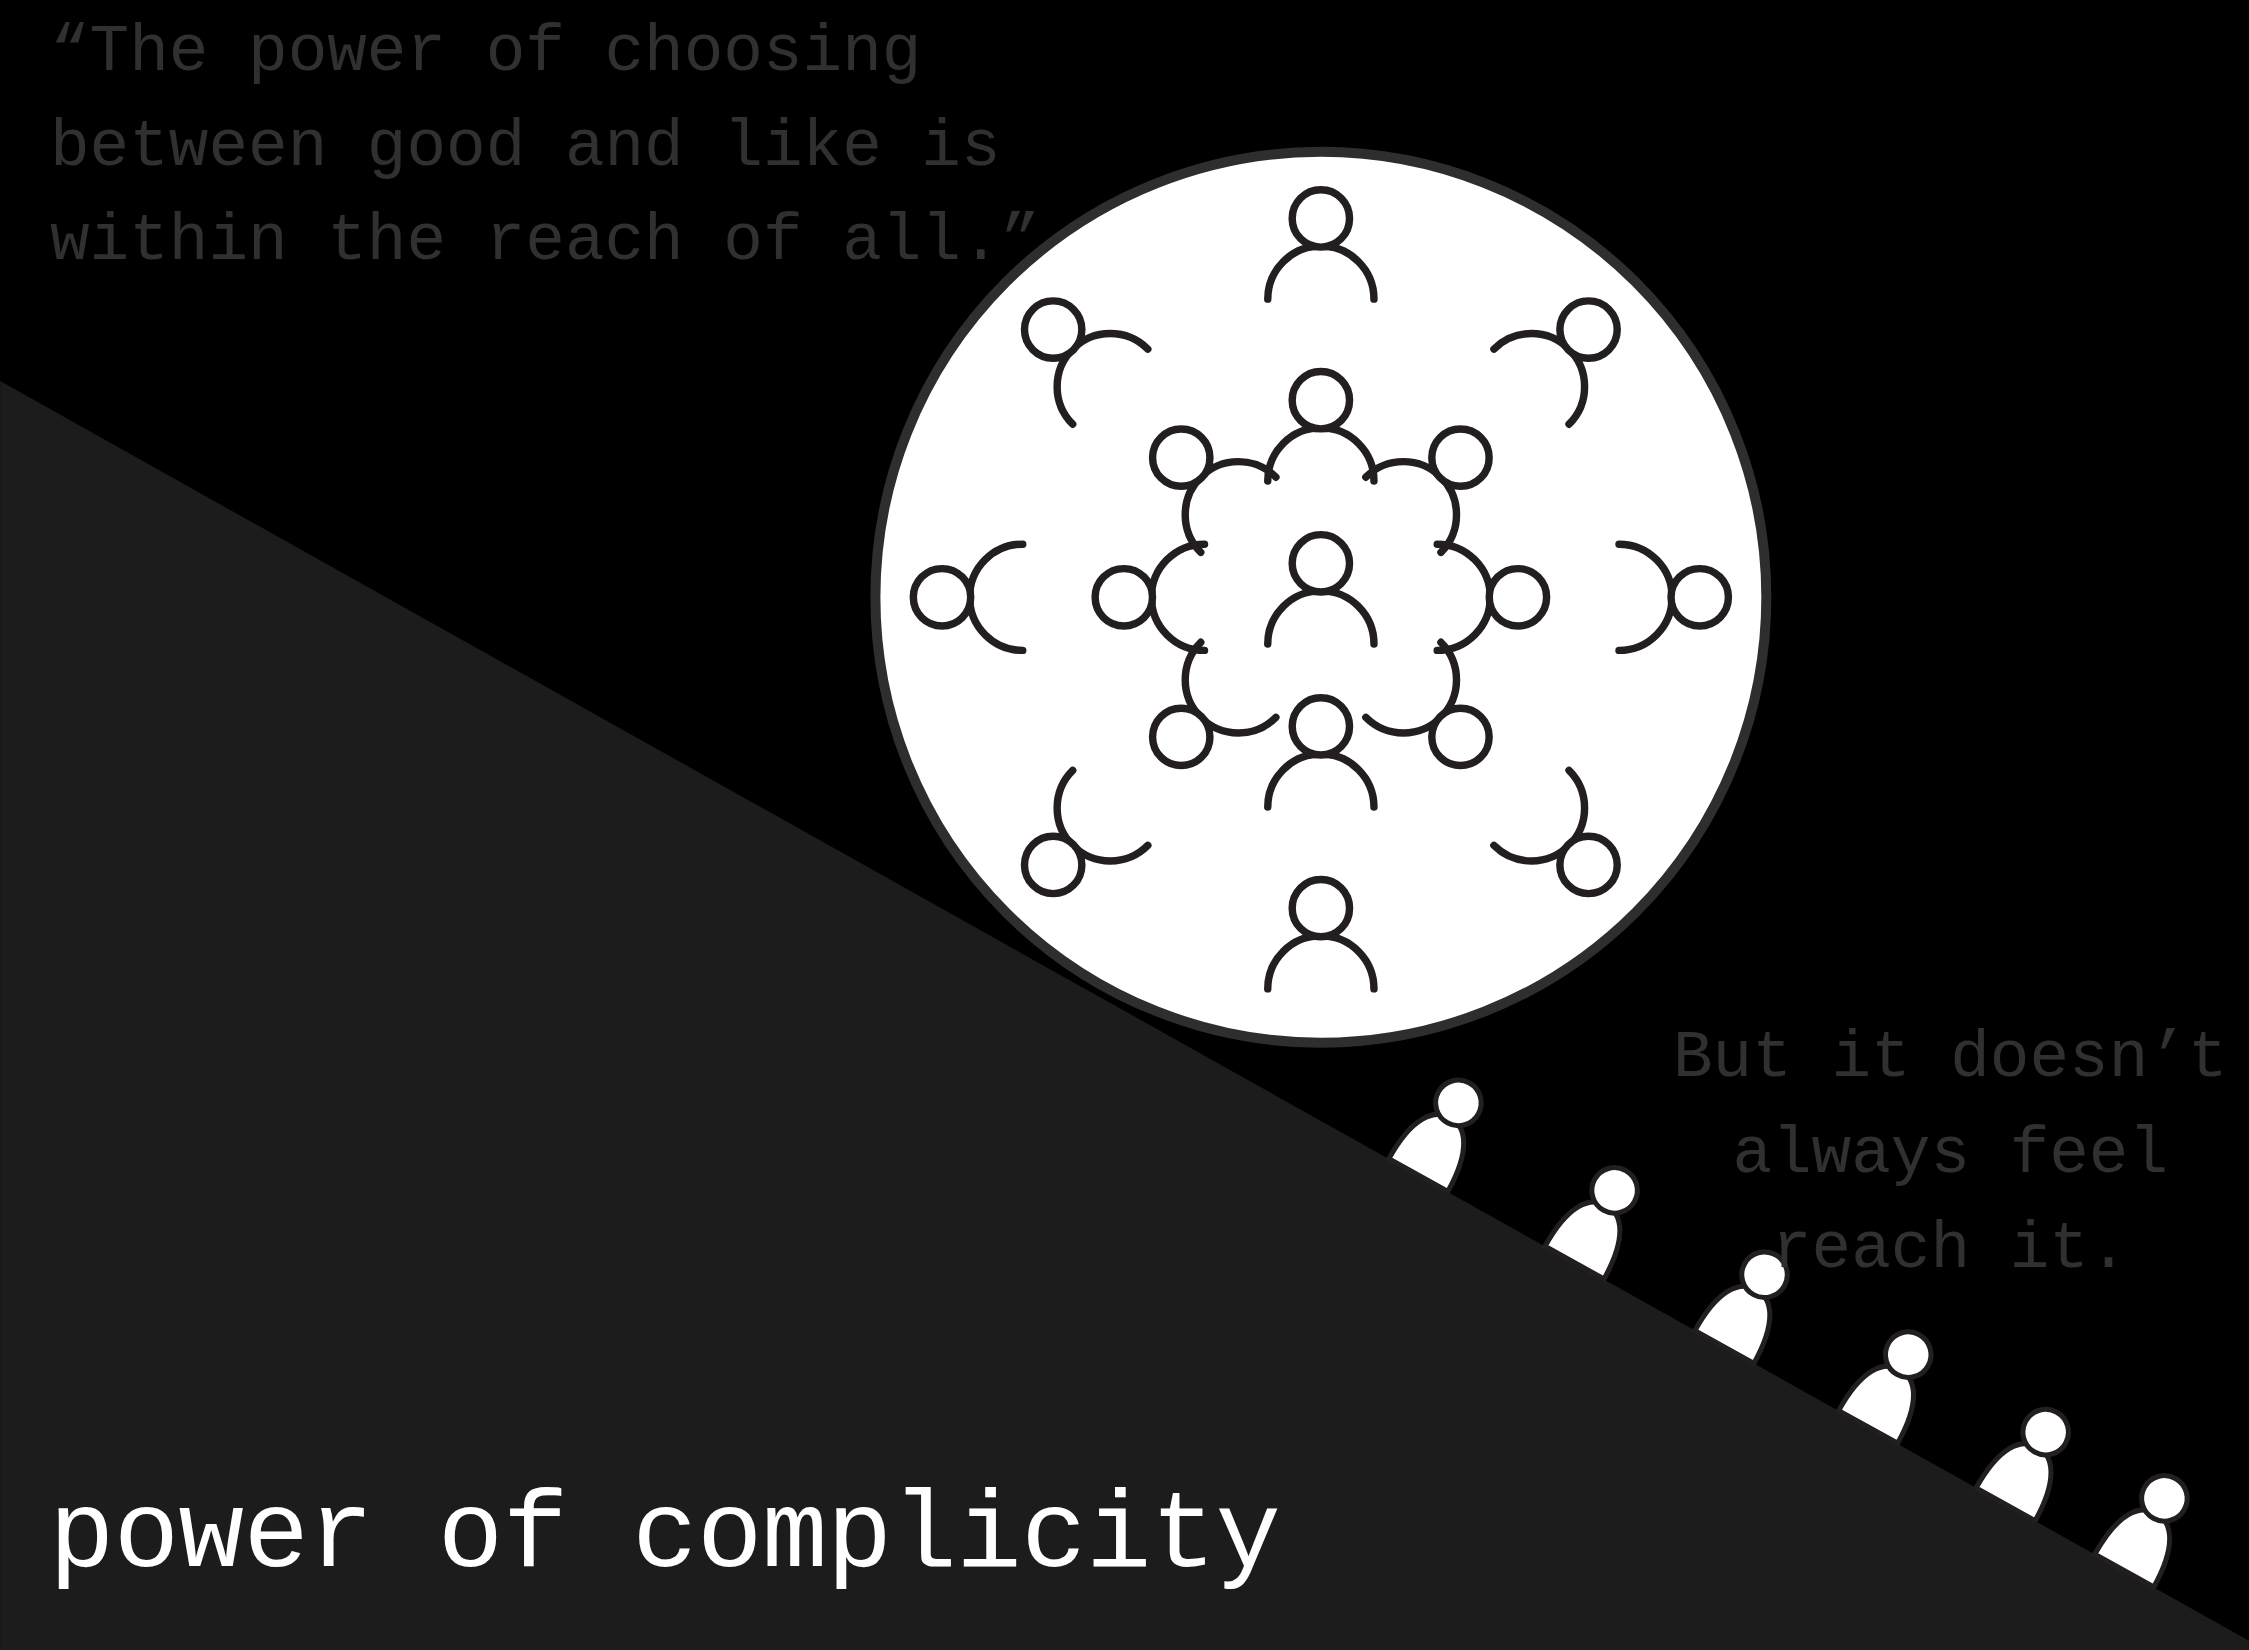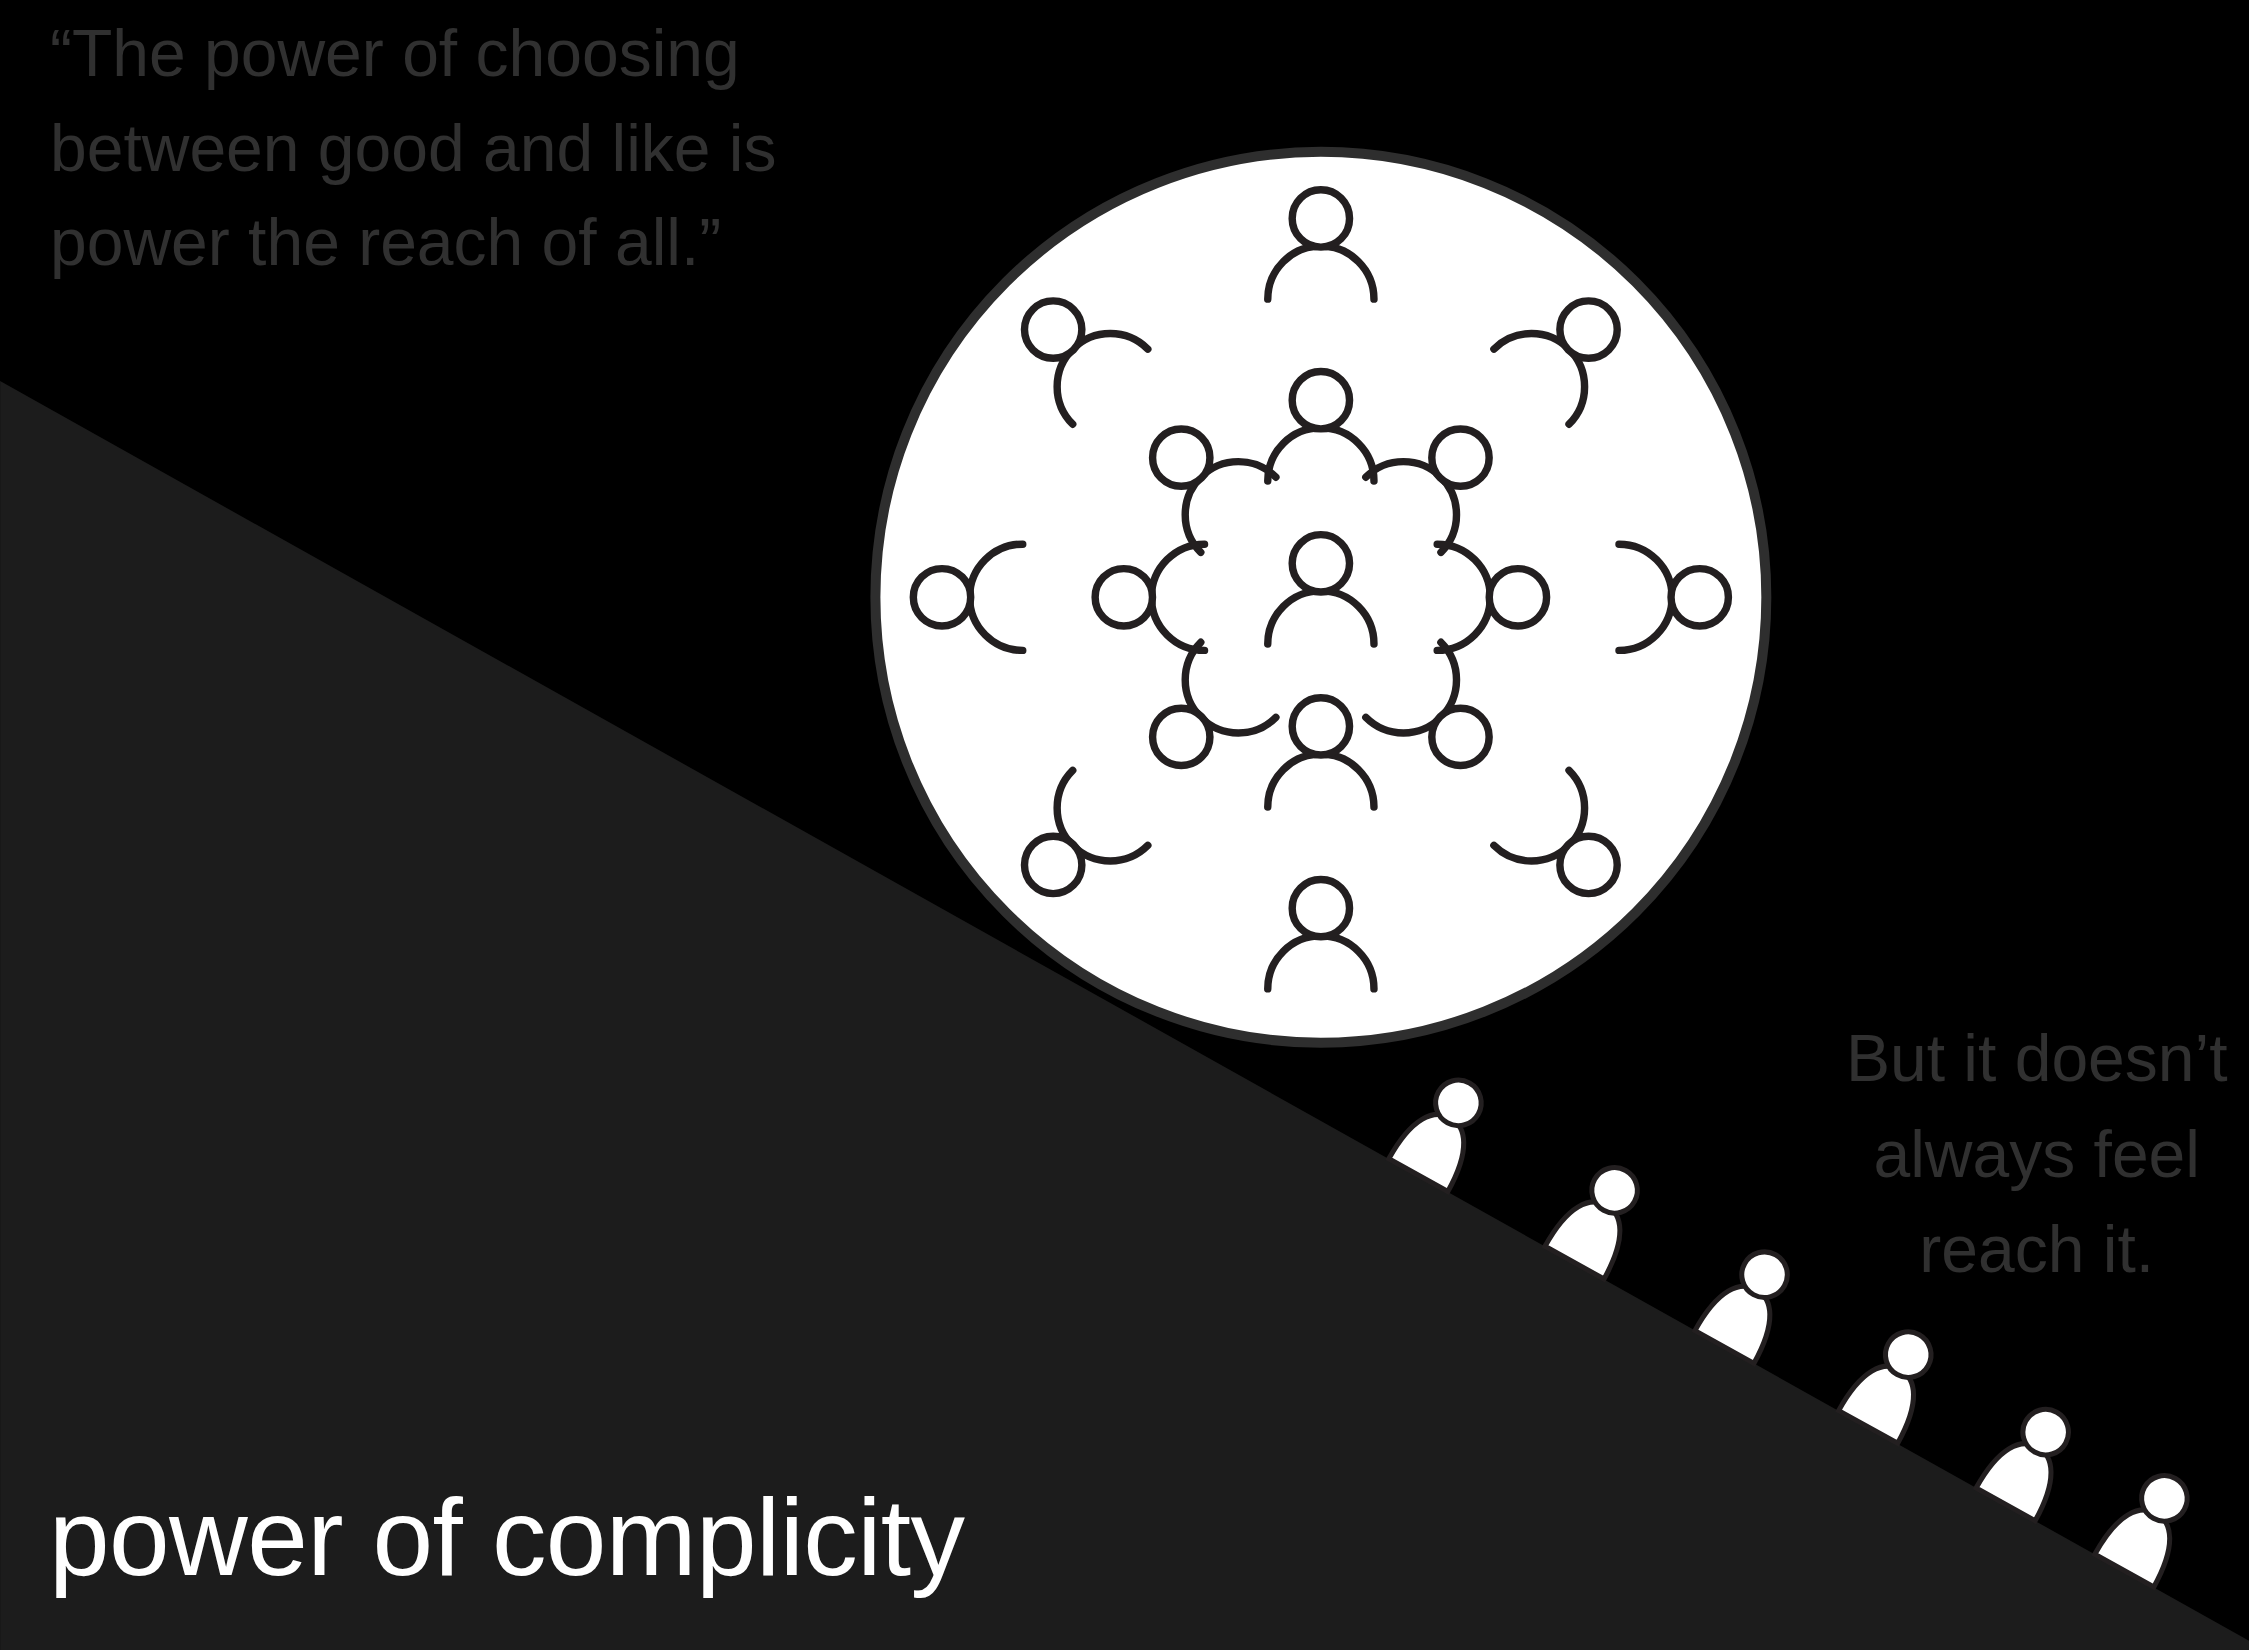--- a/index.html
+++ b/index.html
@@ -3,21 +3,21 @@
 <meta charset="utf-8">
 <style>
   * { margin: 0; padding: 0; box-sizing: border-box; }
   html, body { background: #000; }
   .stage {
     position: relative;
     width: 2250px;
     height: 1650px;
     background: #000;
     overflow: hidden;
-    font-family: Liberation Sans, sans-serif;
+    font-family: Liberation Mono, monospace;
   }
   .stage svg.art {
     position: absolute;
     left: 0; top: 0;
     width: 2250px; height: 1650px;
     display: block;
   }
   .text-block { position: absolute; white-space: nowrap; }
   .quote {
     left: 50px;
@@ -101,21 +101,21 @@
       <use href="#person-filled" transform="translate(2760,2156) rotate(29) scale(1.35)"></use>
       <use href="#person-filled" transform="translate(2990,2284) rotate(29) scale(1.35)"></use>
       <use href="#person-filled" transform="translate(3210,2408) rotate(29) scale(1.35)"></use>
       <use href="#person-filled" transform="translate(3400,2514) rotate(29) scale(1.35)"></use>
     </g>
   </svg>
 
   <div class="text-block quote">
     <div>“The power of choosing</div>
     <div>between good and like is</div>
-    <div>power the reach of all.”</div>
+    <div>within the reach of all.”</div>
   </div>
 
   <div class="text-block aside">
     <div>But it doesn’t</div>
     <div>always feel</div>
     <div>reach it.</div>
   </div>
 
   <div class="text-block title">
     <div>power of complicity</div>

